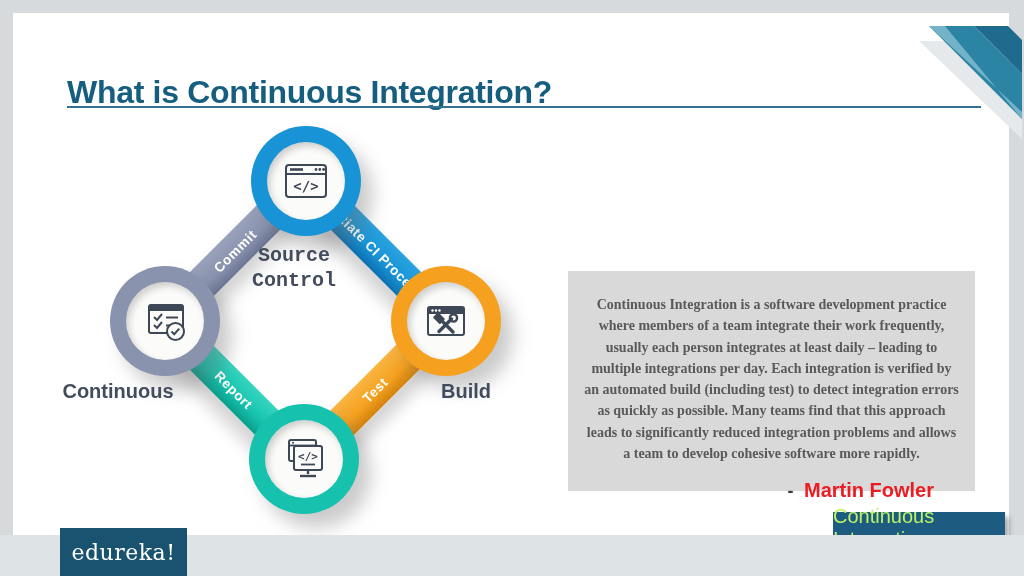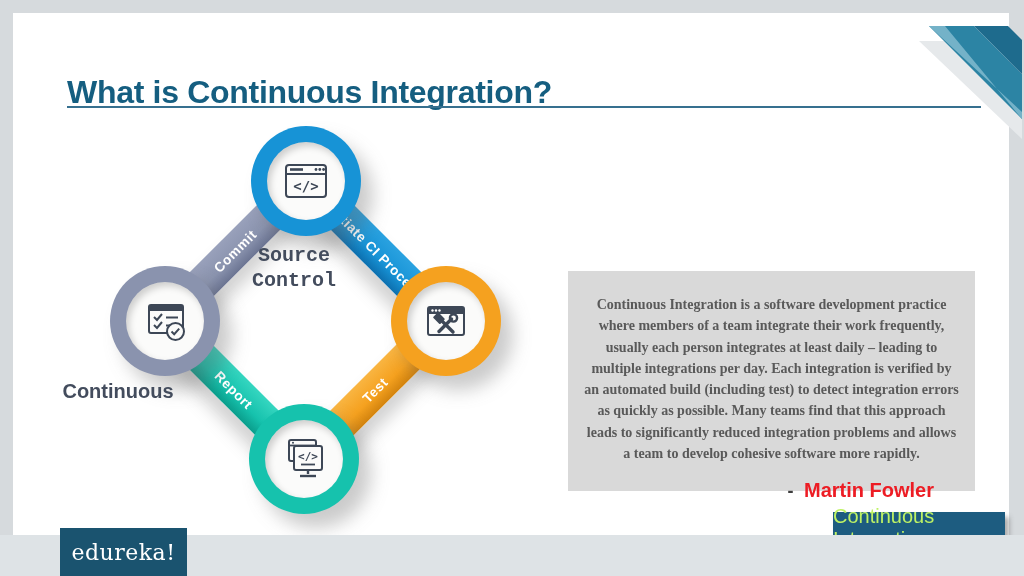--- a/index.html
+++ b/index.html
@@ -130,20 +130,21 @@
           <text x="30" y="27" text-anchor="middle" font-family="DejaVu Sans Mono, monospace" font-size="11" font-weight="bold" fill="#3d4756">&lt;/&gt;</text>
           <line x1="23" y1="31.5" x2="37" y2="31.5" stroke="#3d4756" stroke-width="1.8"></line>
           <path d="M30 37 v4" stroke="#3d4756" stroke-width="2.4"></path>
           <line x1="22" y1="43" x2="38" y2="43" stroke="#3d4756" stroke-width="2.4"></line>
         </svg>
       </div>
     </div>
 
     <div class="node-label lbl-source">Source Control</div>
     <div class="node-label lbl-development">Continuous</div>
+    <div class="node-label lbl-build">Build</div>
 
     <div class="quote-box">
       <div class="quote-text">Continuous Integration is a software development practice where members of a team integrate their work frequently, usually each person integrates at least daily – leading to multiple integrations per day. Each integration is verified by an automated build (including test) to detect integration errors as quickly as possible. Many teams find that this approach leads to significantly reduced integration problems and allows a team to develop cohesive software more rapidly.</div>
       <div class="quote-author-line">
         <span class="quote-dash">-</span>
         <span class="quote-author">Martin Fowler</span>
       </div>
     </div>
 
     <div class="badge">

